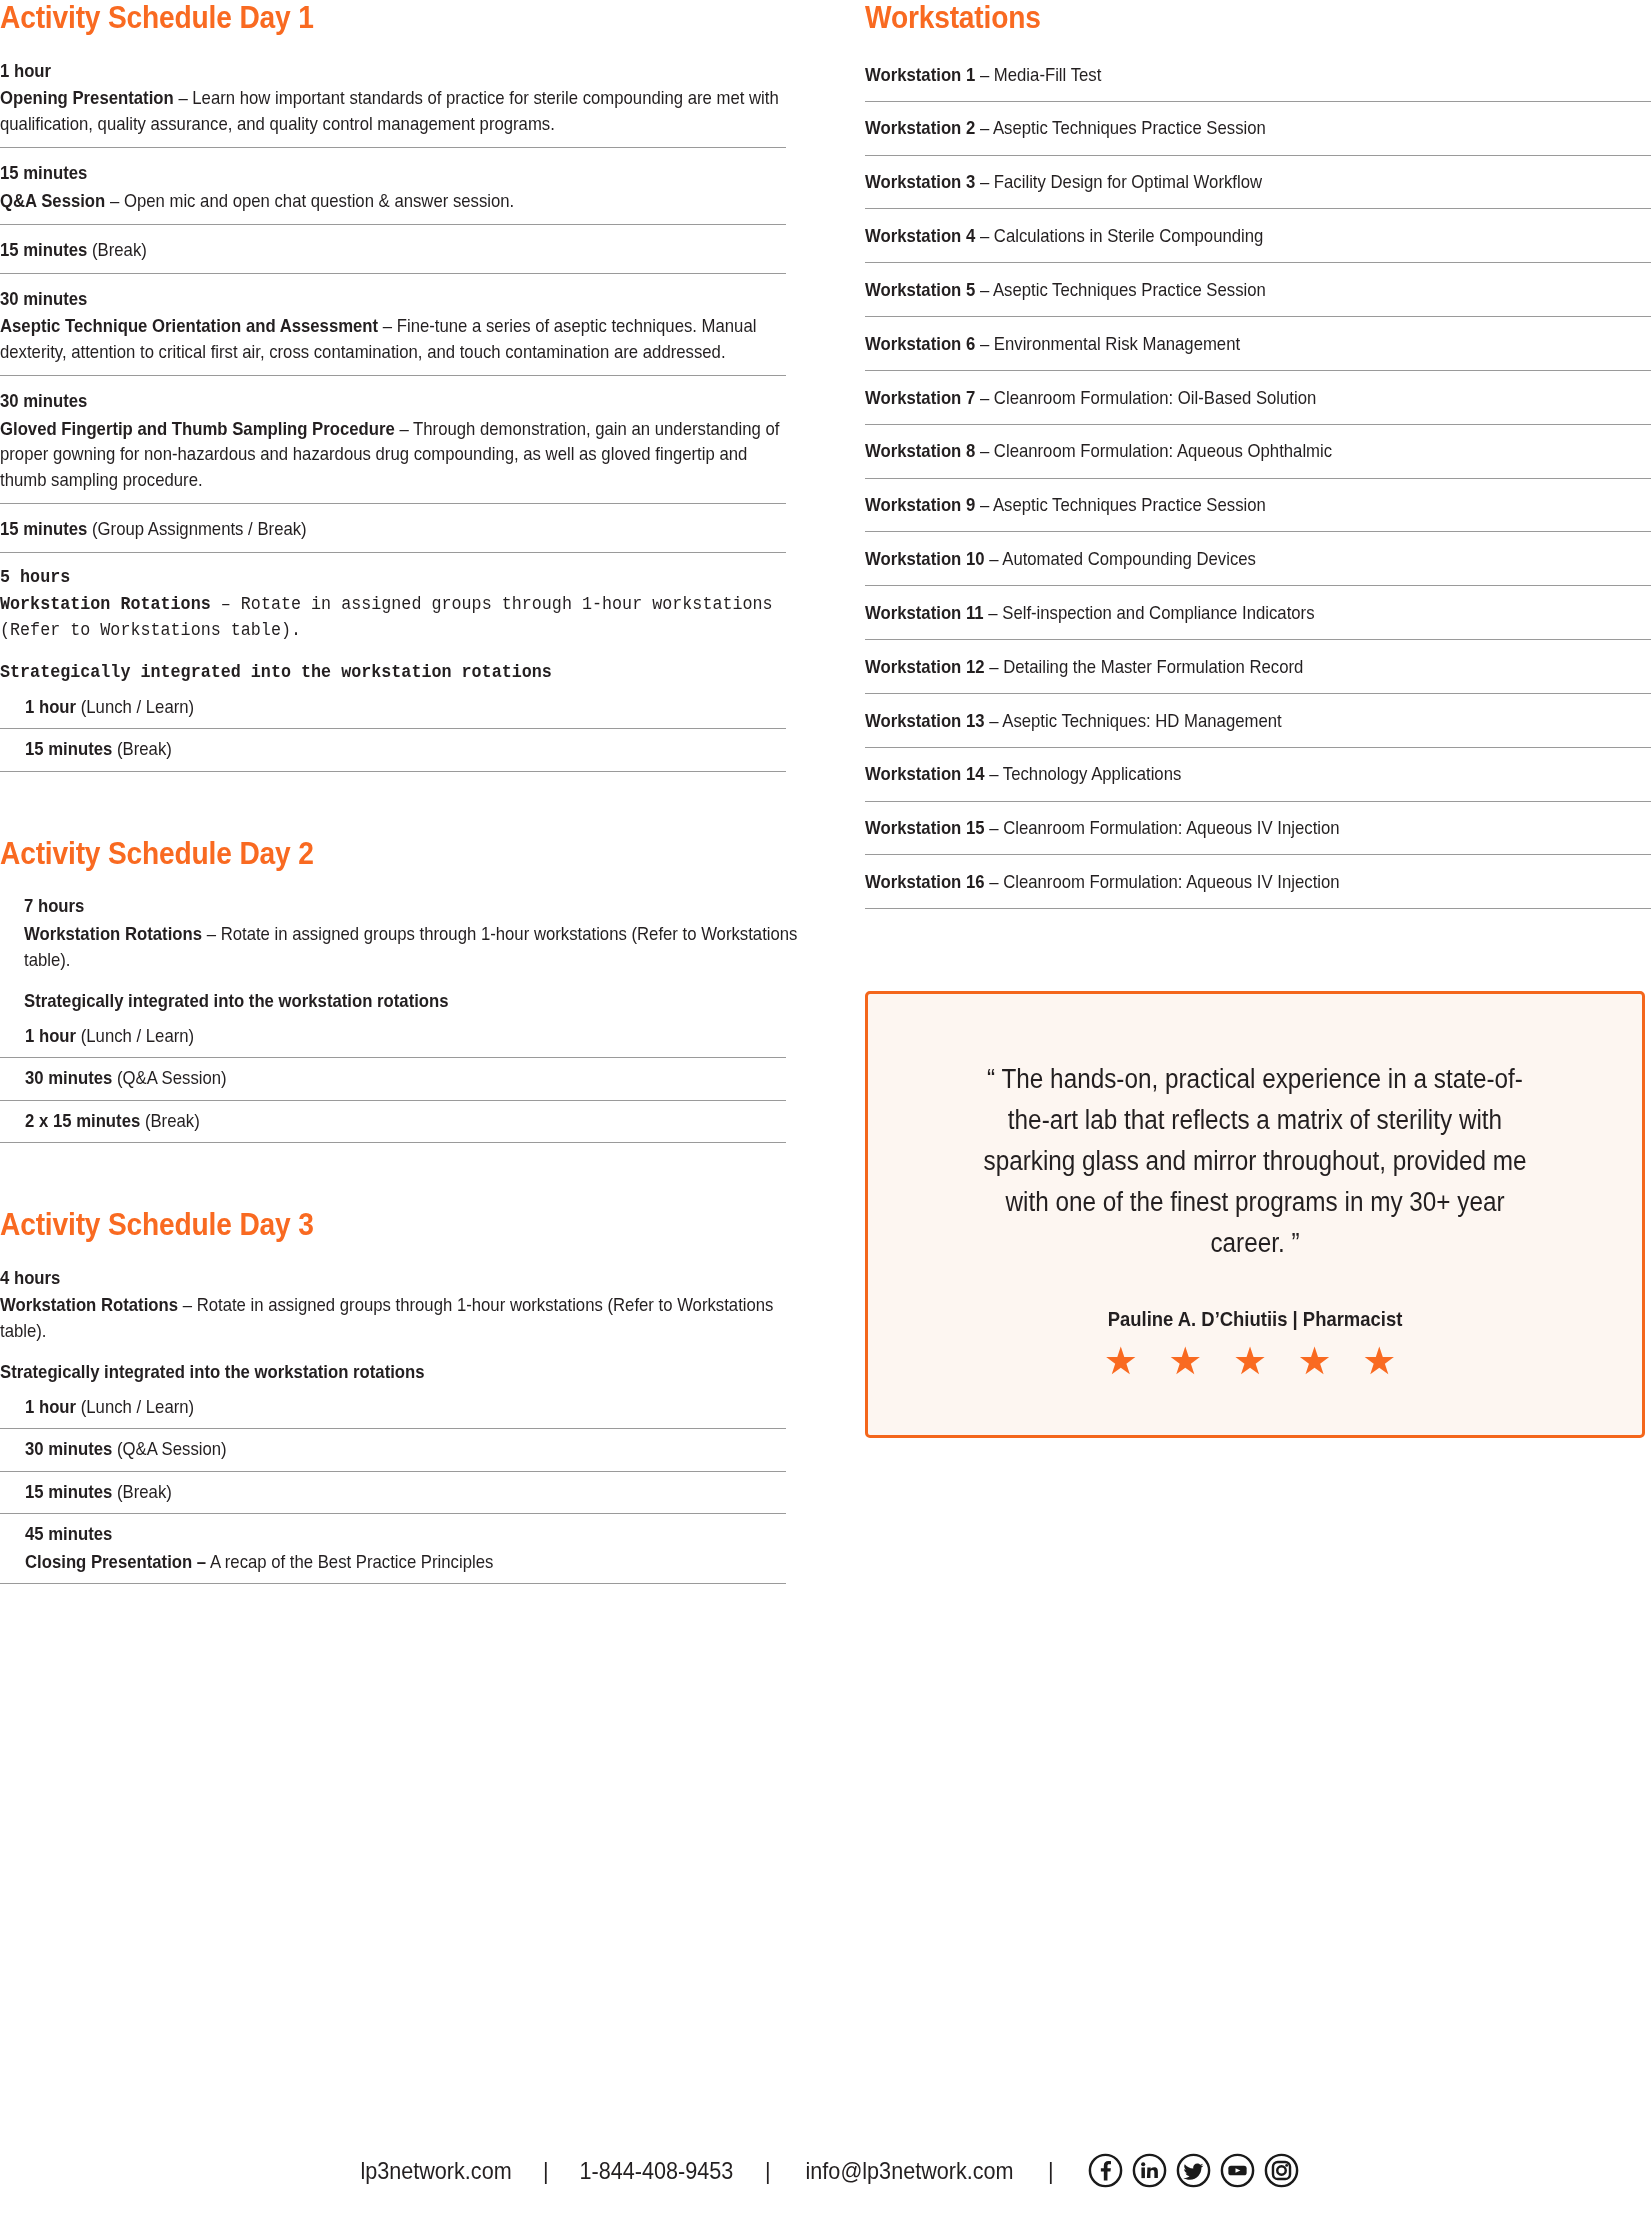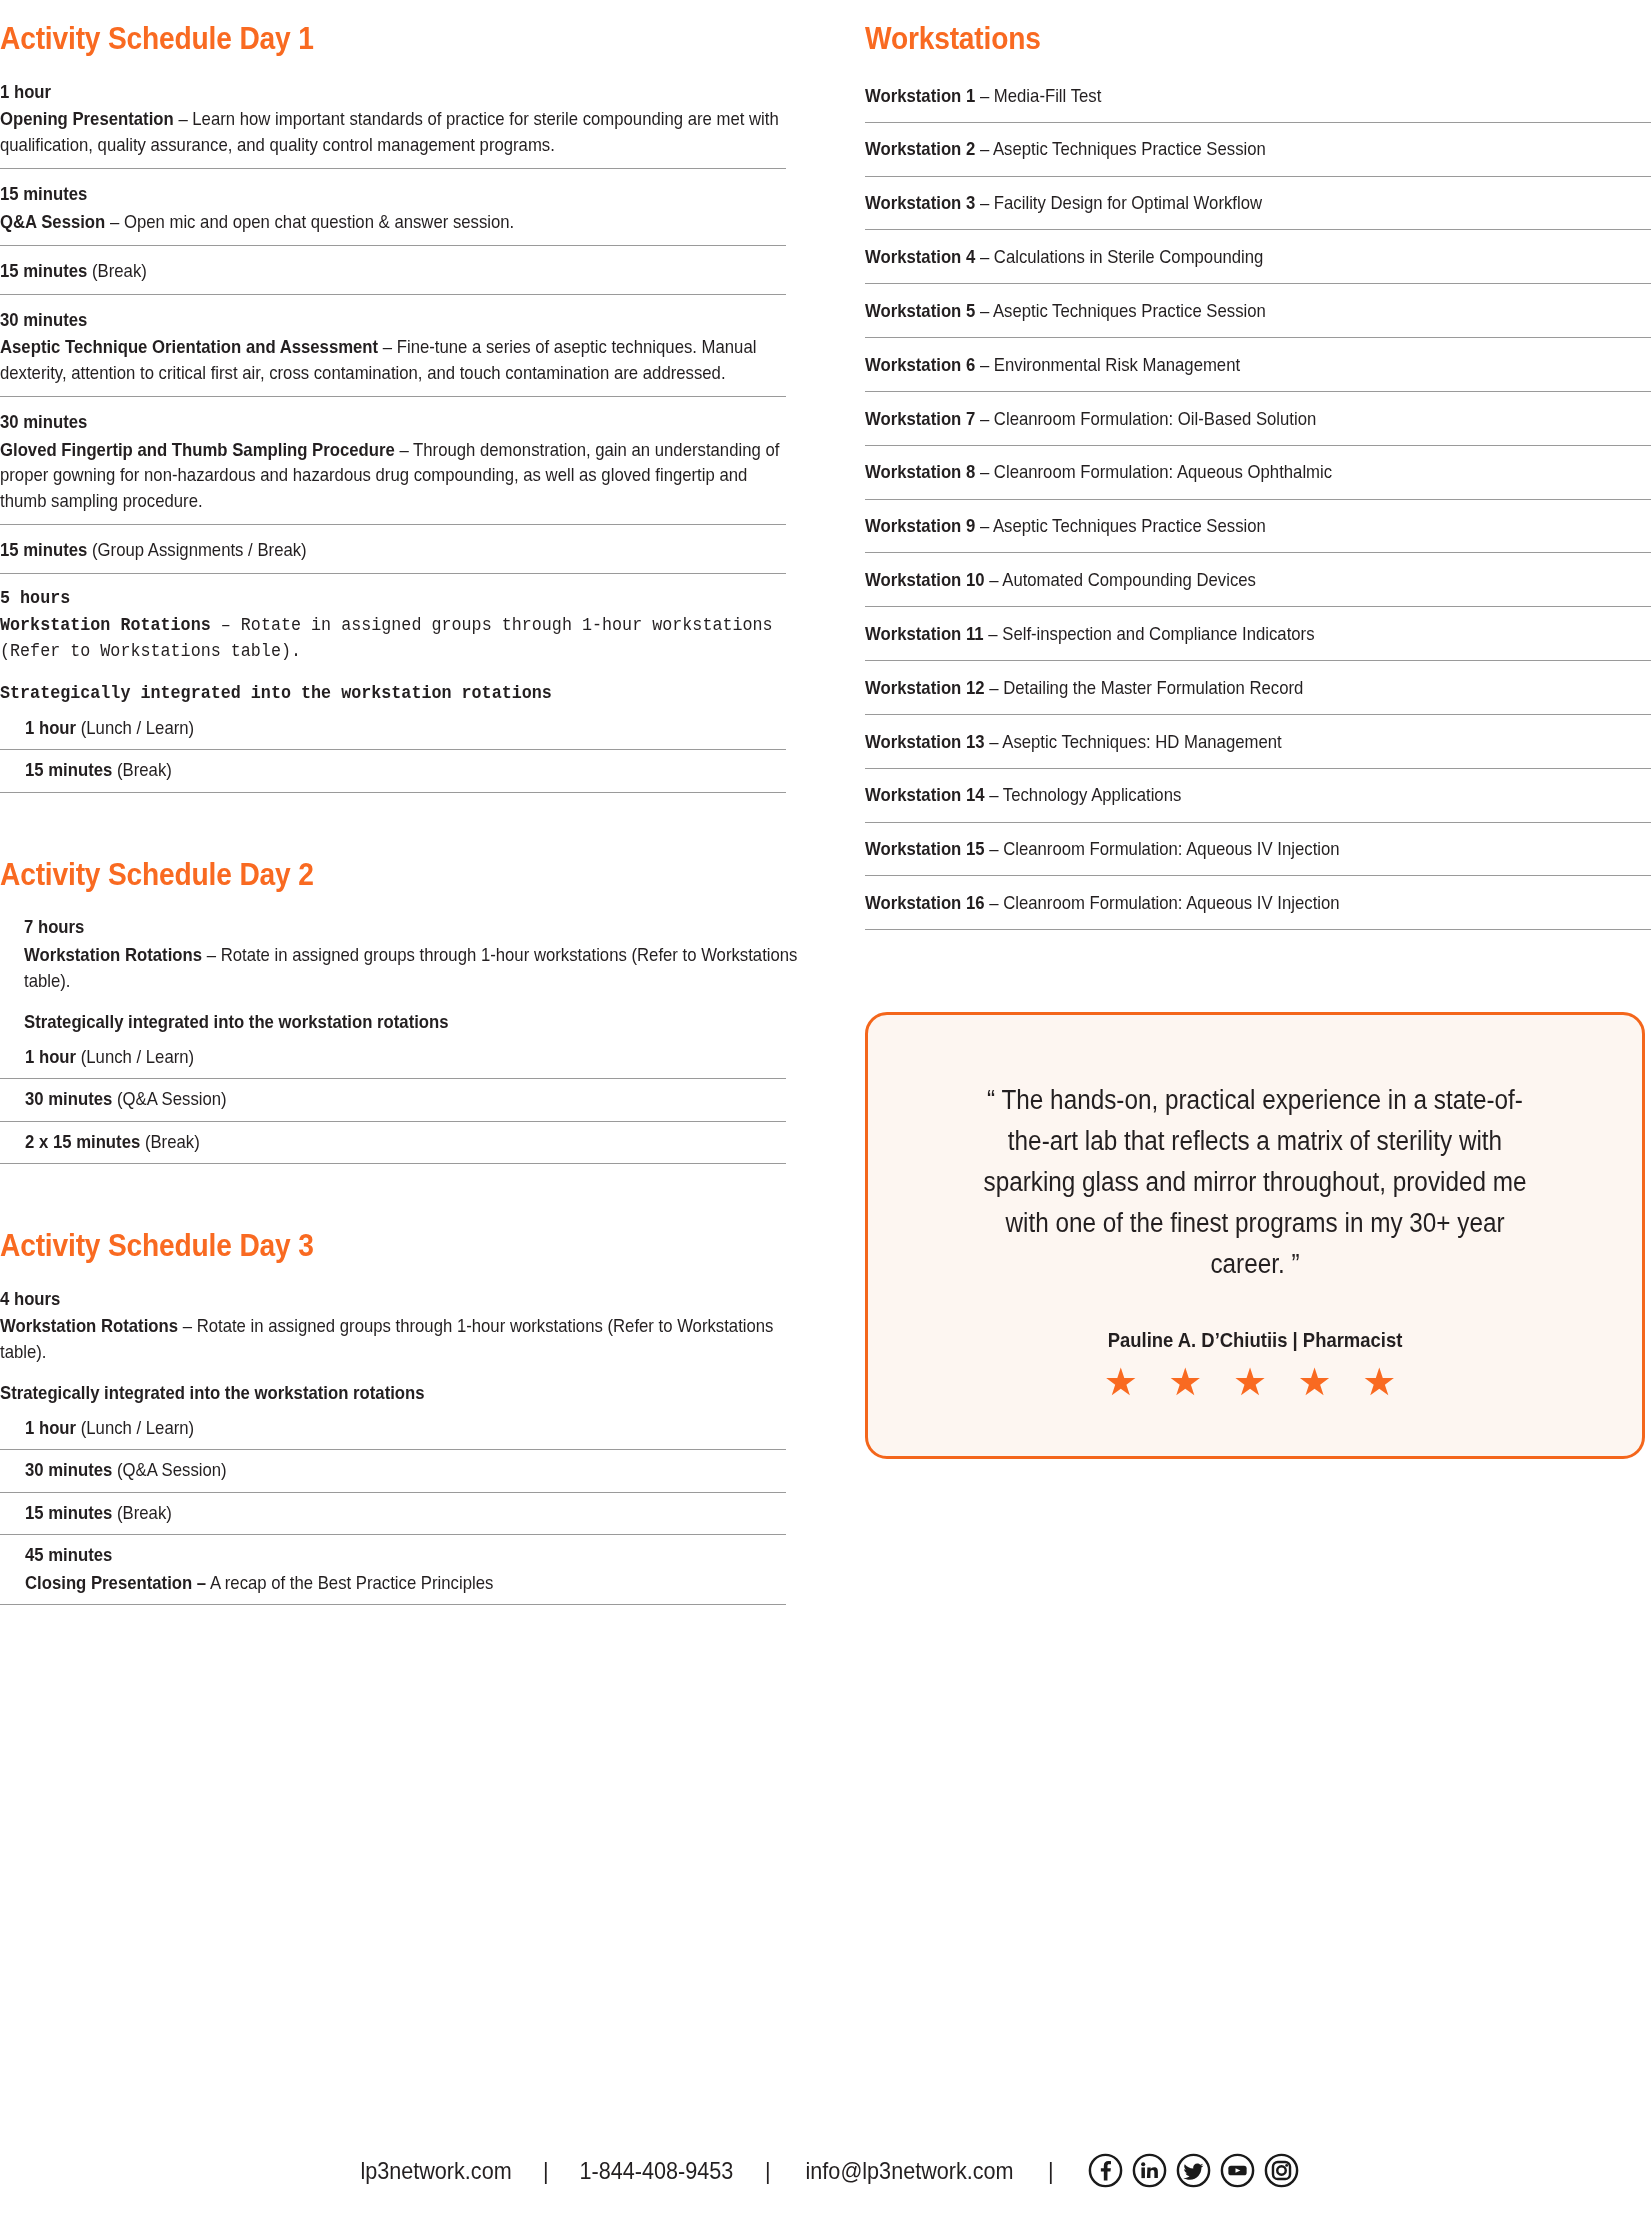--- a/index.html
+++ b/index.html
@@ -19,21 +19,21 @@
     position: relative;
     width: 1651px;
     height: 2227px;
     box-sizing: border-box;
     padding: 0;
   }
   .cols {
     display: flex;
     flex-direction: row;
     align-items: flex-start;
-    padding-top: 22px;
+    padding-top: 1px;
     gap: 8px;
   }
   .col-left {
     width: 790px;
     margin-left: 0px;
     padding-left: 0px;
   }
   .col-gap { width: 59px; flex: 0 0 59px; }
   .col-right {
     width: 790px;
@@ -114,21 +114,21 @@
     width: 786px;
   }
   .ws-row .oneline { font-size: 19px; }
 
   
   .testimonial {
     margin-top: 82px;
     width: 780px;
     box-sizing: border-box;
     border: 3px solid #f4661b;
-    border-radius: 22px;
+    border-radius: 5px;
     background: #fdf6f1;
     padding: 65px 73px 55px 73px;
     text-align: center;
   }
   .quote {
     font-size: 27px;
     line-height: 1.52;
     color: #231f20;
     margin: 0 0 43px 0;
     transform: scaleX(0.9);

